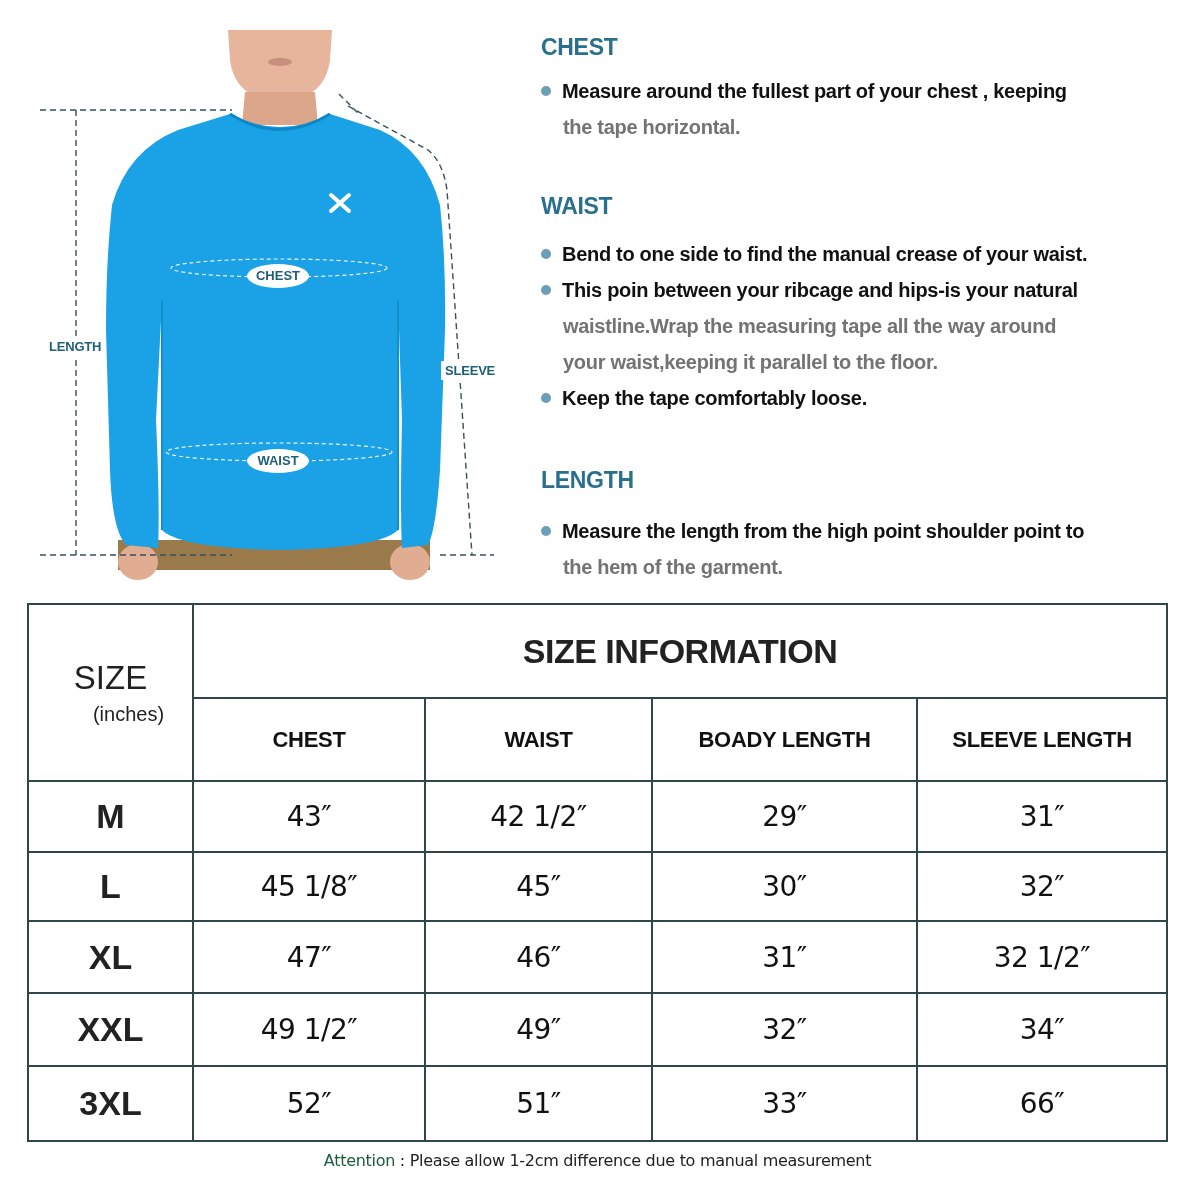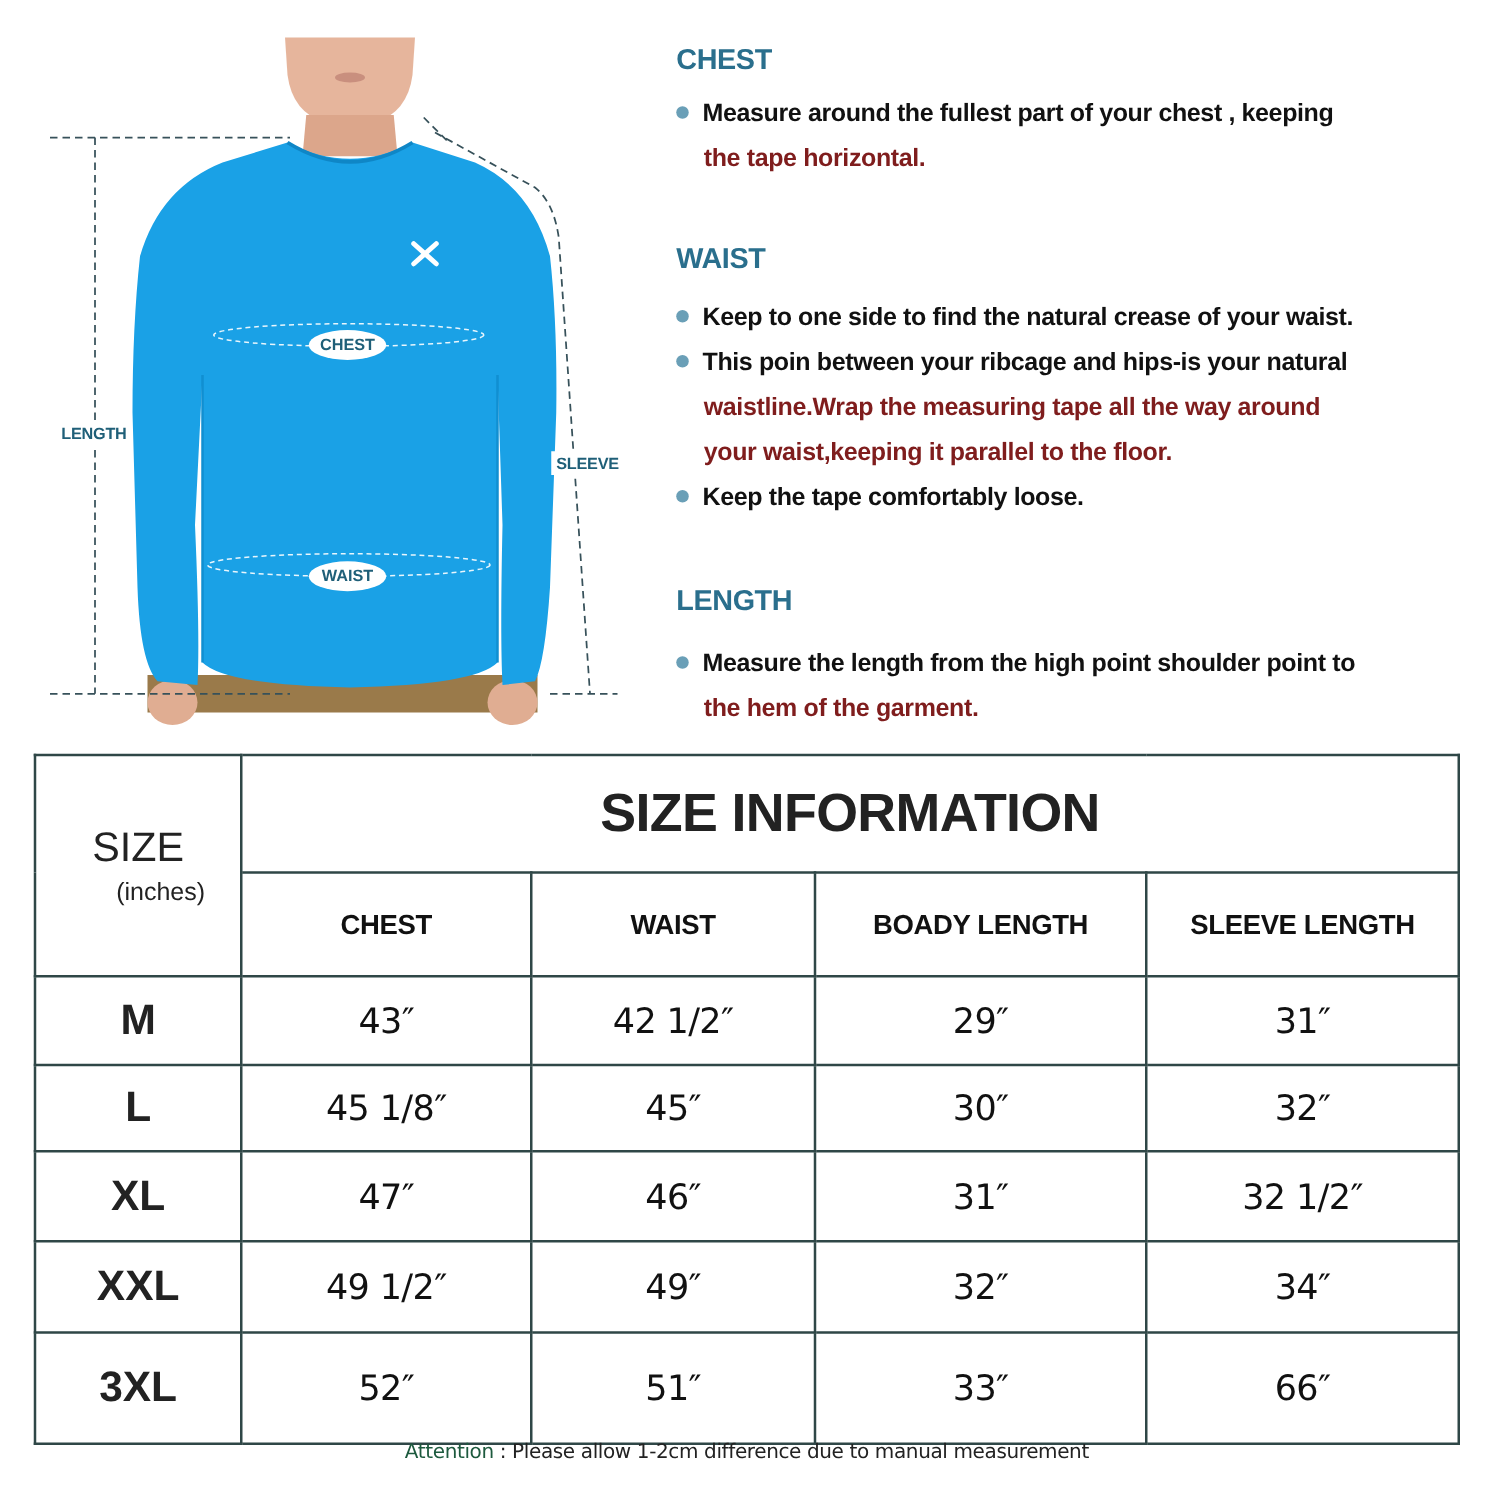--- a/index.html
+++ b/index.html
@@ -27,36 +27,36 @@
     }
     .bullet-line {
       position: absolute; left: 541px; font-size: 20px; font-weight: bold; color: #111;
       letter-spacing: -0.3px; white-space: nowrap;
     }
     .bullet-line .dot {
       display: inline-block; width: 10px; height: 10px; border-radius: 50%;
       background: #6a9fb7; margin-right: 11px; vertical-align: middle; position: relative; top: -2px;
     }
     .cont-line {
-      position: absolute; left: 563px; font-size: 20px; font-weight: bold; color: #7f1d1d;
+      position: absolute; left: 563px; font-size: 20px; font-weight: bold; color: #737373;
       letter-spacing: -0.3px; white-space: nowrap;
     }
 
     
     #size-table {
       position: absolute; left: 27px; top: 603px; width: 1139px; height: 535px;
       border-collapse: collapse; table-layout: fixed;
     }
     #size-table td, #size-table th {
       border: 2px solid #2f4747; text-align: center; vertical-align: middle;
       font-weight: normal;
     }
     .th-size { font-weight: bold; font-size: 33px; color: #222; line-height: 1.1; }
     .th-size .units { display: block; font-size: 20px; font-weight: normal; color: #222; margin-top: 6px; margin-left: 36px; }
-    .th-title { font-weight: bold !important; font-size: 43px; color: #222; letter-spacing: -0.5px; }
+    .th-title { font-weight: bold !important; font-size: 34px; color: #222; letter-spacing: -0.5px; }
     .th-col { font-weight: bold !important; font-size: 22px; color: #111; letter-spacing: -0.3px; }
     .size-cell { font-weight: bold !important; font-size: 34px; color: #222; }
     .val-cell { font-family: "DejaVu Sans", sans-serif; font-size: 28px; color: #111; letter-spacing: -0.5px; }
 
     
     #note {
       position: absolute; top: 1151px; left: 0; width: 1195px; text-align: center;
       font-family: "DejaVu Sans", sans-serif; font-size: 16px; color: #222; letter-spacing: -0.3px;
     }
     #note .att { color: #1d5a3e; }
@@ -115,21 +115,21 @@
 <div>
 
   <div class="section-title" style="top:34px;">CHEST</div>
   <div class="bullet-line" style="top:80px;">
     <span class="dot"></span><span>Measure around the fullest part of your chest , keeping</span>
   </div>
   <div class="cont-line" style="top:116px;">the tape horizontal.</div>
 
   <div class="section-title" style="top:193px;">WAIST</div>
   <div class="bullet-line" style="top:243px;">
-    <span class="dot"></span><span>Keep to one side to find the natural crease of your waist.</span>
+    <span class="dot"></span><span>Bend to one side to find the manual crease of your waist.</span>
   </div>
   <div class="bullet-line" style="top:279px;">
     <span class="dot"></span><span>This poin between your ribcage and hips-is your natural</span>
   </div>
   <div class="cont-line" style="top:315px;">waistline.Wrap the measuring tape all the way around</div>
   <div class="cont-line" style="top:351px;">your waist,keeping it parallel to the floor.</div>
   <div class="bullet-line" style="top:387px;">
     <span class="dot"></span><span>Keep the tape comfortably loose.</span>
   </div>
 
@@ -183,21 +183,21 @@
     <td class="val-cell">31″</td>
     <td class="val-cell">32 1/2″</td>
   </tr>
   <tr style="height:73px;">
     <td class="size-cell">XXL</td>
     <td class="val-cell">49 1/2″</td>
     <td class="val-cell">49″</td>
     <td class="val-cell">32″</td>
     <td class="val-cell">34″</td>
   </tr>
-  <tr style="height:89px;">
+  <tr style="height:75px;">
     <td class="size-cell">3XL</td>
     <td class="val-cell">52″</td>
     <td class="val-cell">51″</td>
     <td class="val-cell">33″</td>
     <td class="val-cell">66″</td>
   </tr>
 </tbody>
   </table>
 
 <div id="note">

